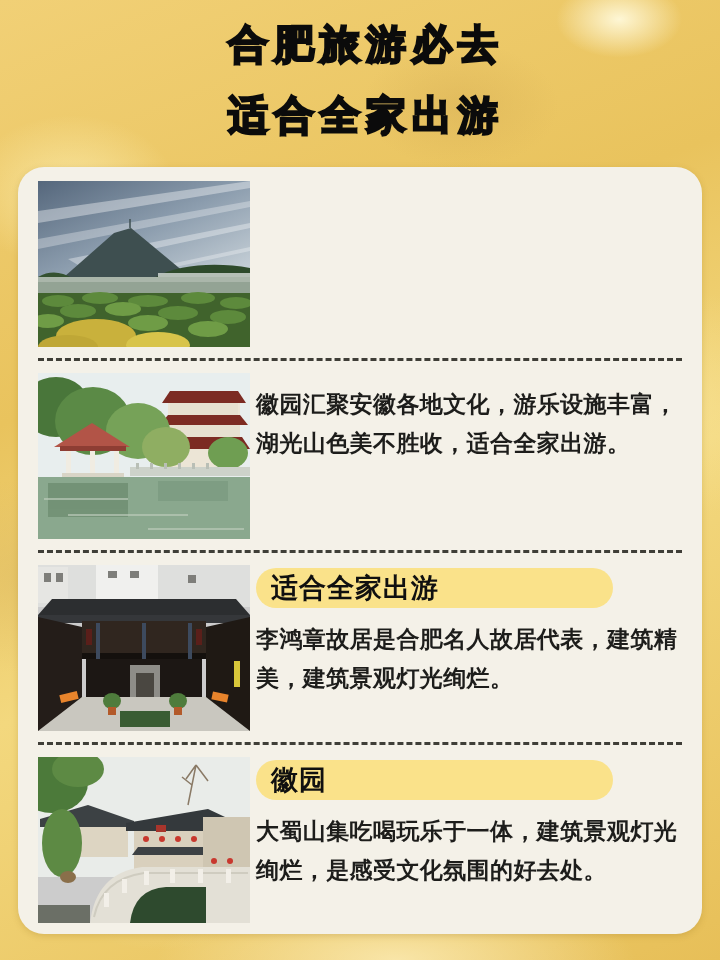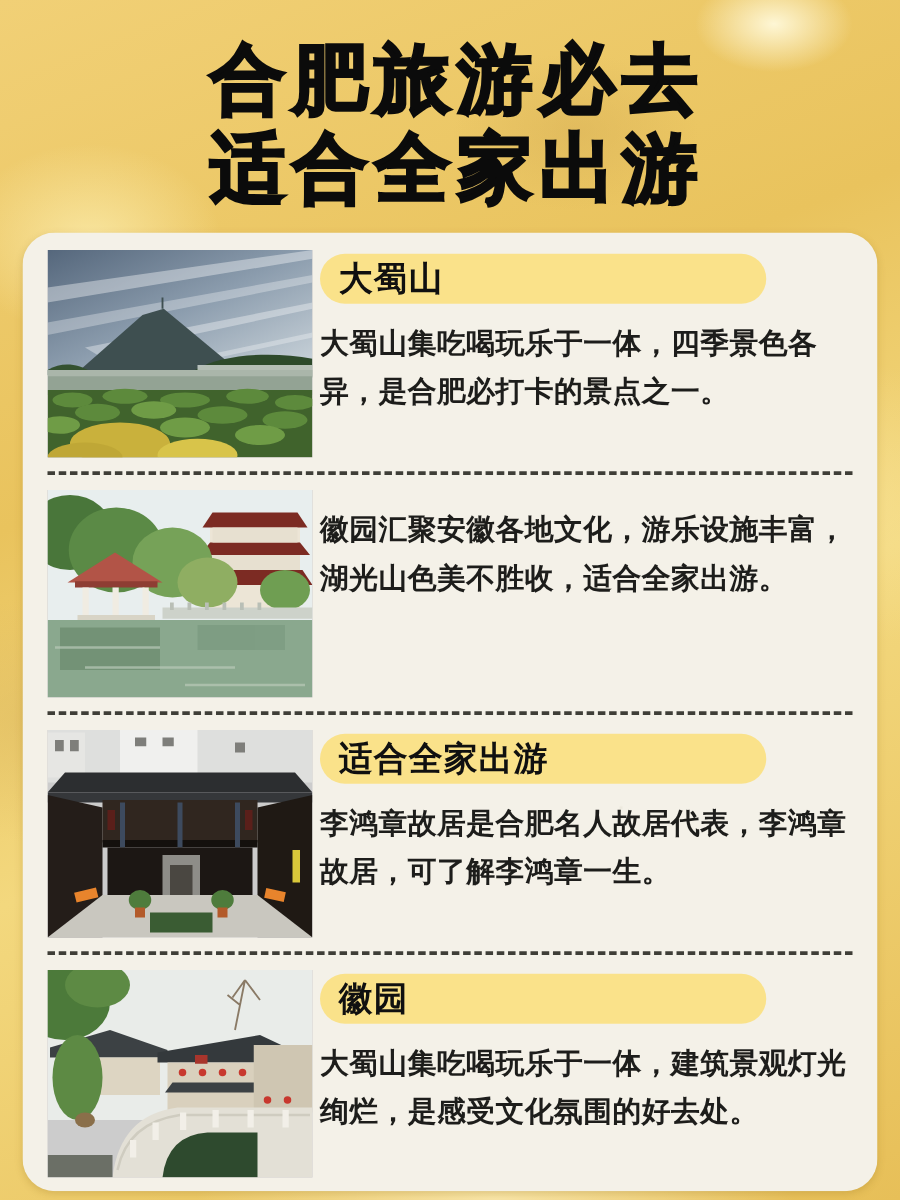--- a/index.html
+++ b/index.html
@@ -11,23 +11,23 @@
       radial-gradient(90px 55px at 86% 2%, rgba(255,249,219,.95), rgba(255,249,219,0) 70%),
       radial-gradient(150px 110px at 10% 20%, rgba(252,238,176,.75), rgba(252,238,176,0) 70%),
       radial-gradient(140px 90px at 64% 11%, rgba(213,173,84,.45), rgba(213,173,84,0) 70%),
       radial-gradient(230px 160px at 92% 42%, rgba(250,232,162,.5), rgba(250,232,162,0) 72%),
       radial-gradient(180px 140px at 4% 60%, rgba(215,178,92,.4), rgba(215,178,92,0) 70%),
       radial-gradient(210px 150px at 22% 88%, rgba(253,241,192,.55), rgba(253,241,192,0) 70%),
       radial-gradient(320px 100px at 55% 100%, rgba(255,243,198,.7), rgba(255,243,198,0) 75%),
       linear-gradient(158deg, #f1d076 0%, #e9c35d 34%, #f3d87e 58%, #e7bf58 100%);
   }
   .poster-title {
-    padding-top:28px;
+    padding-top:9px;
     text-align:center;
-    font-size:60px;
+    font-size:40px;
     line-height:71px;
     font-weight:900;
     letter-spacing:6px;
     color:#0b0b0b;
     margin-left:12px;
     -webkit-text-stroke:2.4px #0b0b0b;
   }
   .card {
     margin:16px 18px 0 18px;
     width:684px;
@@ -120,26 +120,20 @@
           <ellipse cx="85" cy="128" rx="18" ry="7"></ellipse>
             <ellipse cx="10" cy="140" rx="16" ry="7"></ellipse>
           <ellipse cx="110" cy="142" rx="20" ry="8"></ellipse>
             <ellipse cx="170" cy="148" rx="20" ry="8"></ellipse>
         </g>
         <ellipse cx="58" cy="155" rx="40" ry="17" fill="#c9b13c"></ellipse>
         <ellipse cx="120" cy="164" rx="32" ry="13" fill="#d8c44a"></ellipse>
         <ellipse cx="30" cy="166" rx="30" ry="12" fill="#bfa736"></ellipse>
       </svg>
     </div>
-    <div class="section-body">
-      <div class="pill">
-        <span>大蜀山</span>
-      </div>
-      <div class="desc">大蜀山集吃喝玩乐于一体，四季景色各异，是合肥必打卡的景点之一。</div>
-    </div>
   </div>
 
   <div class="separator"></div>
 
   <div class="section">
     <div class="photo">
       <svg viewBox="0 0 212 166" preserveAspectRatio="none">
         <rect width="212" height="120" fill="#e8eeee"></rect>
         <rect x="130" y="28" width="72" height="72" fill="#ece5d6"></rect>
         <g fill="#7c2b23">
@@ -235,21 +229,21 @@
           <rect x="22" y="128" width="18" height="8" transform="rotate(-14 31 132)"></rect>
           <rect x="174" y="128" width="16" height="8" transform="rotate(12 182 132)"></rect>
         </g>
         <rect x="196" y="96" width="6" height="26" fill="#d8c73a"></rect>
       </svg>
     </div>
     <div class="section-body">
       <div class="pill">
         <span>适合全家出游</span>
       </div>
-      <div class="desc">李鸿章故居是合肥名人故居代表，李鸿章故居，可了解李鸿章一生。</div>
+      <div class="desc">李鸿章故居是合肥名人故居代表，建筑精美，建筑景观灯光绚烂。</div>
     </div>
   </div>
 
   <div class="separator"></div>
 
   <div class="section">
     <div class="photo">
       <svg viewBox="0 0 212 166" preserveAspectRatio="none">
         <rect width="212" height="120" fill="#e9ece9"></rect>
         <g stroke="#8a7a66" stroke-width="1.5" fill="none">

